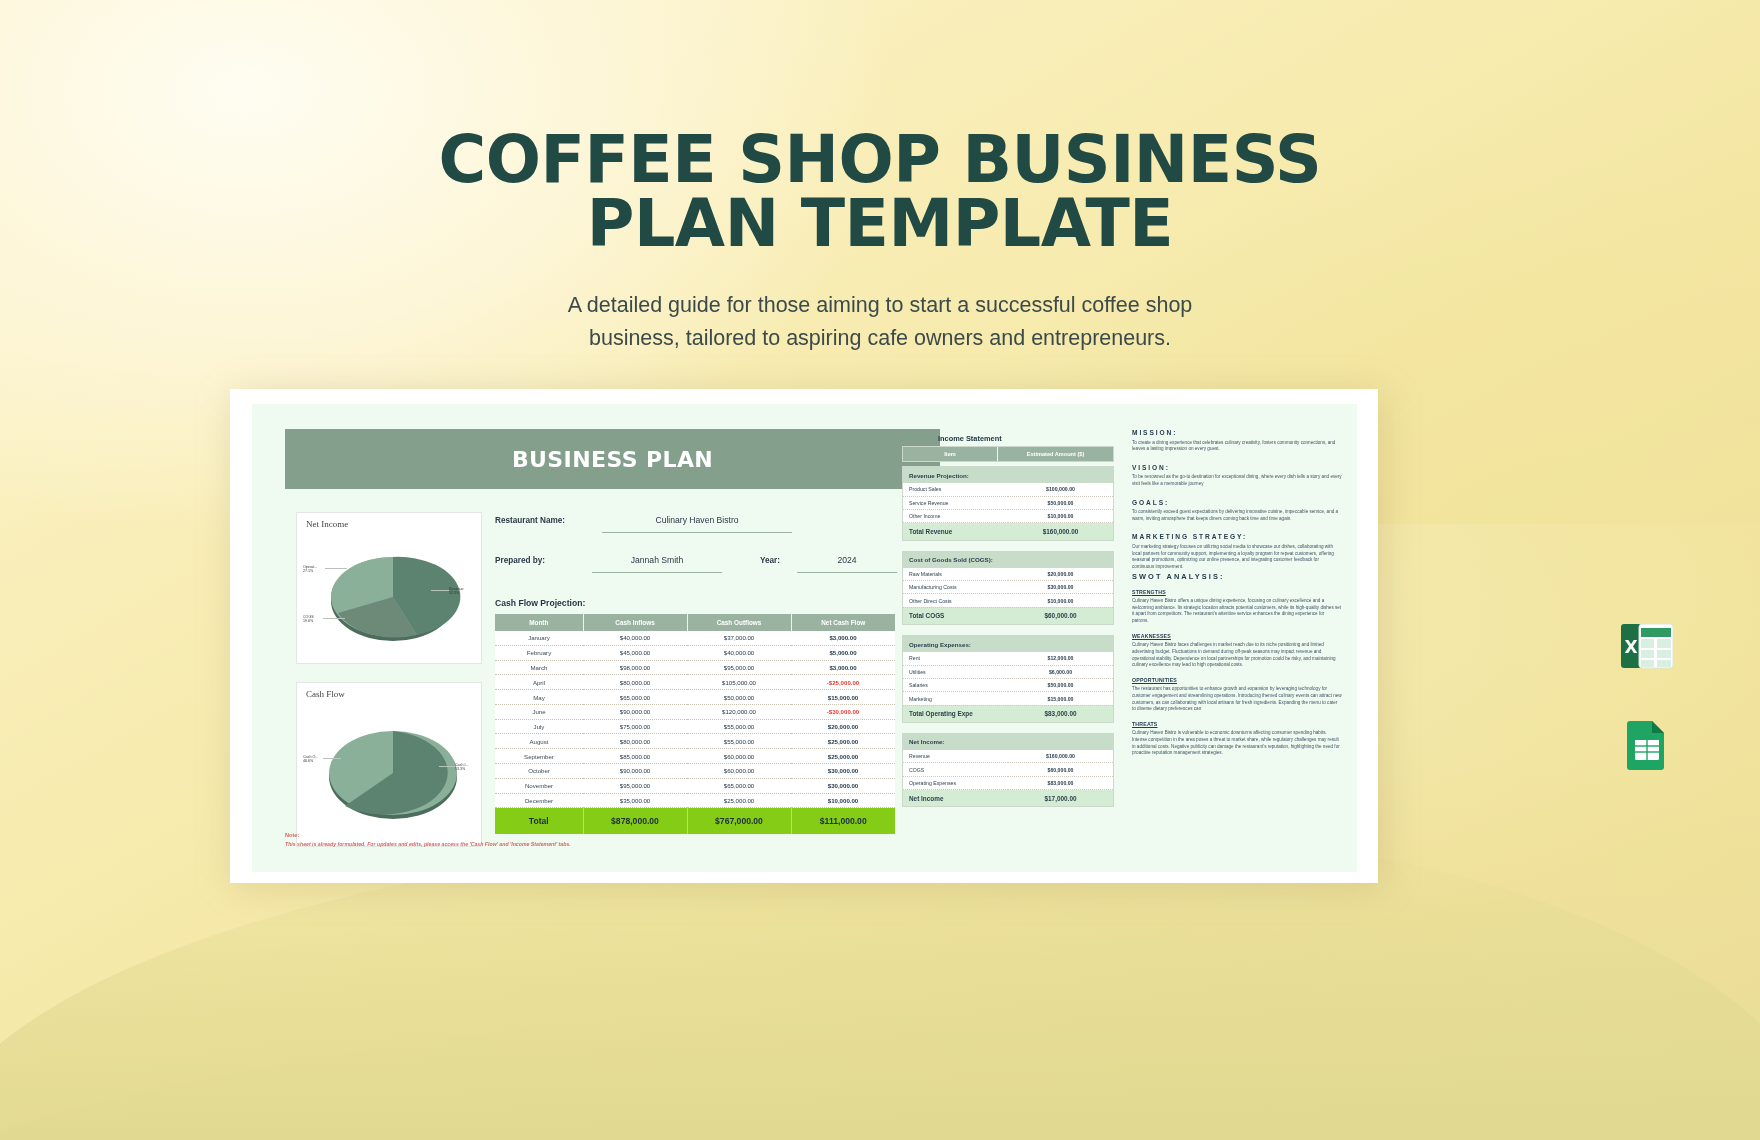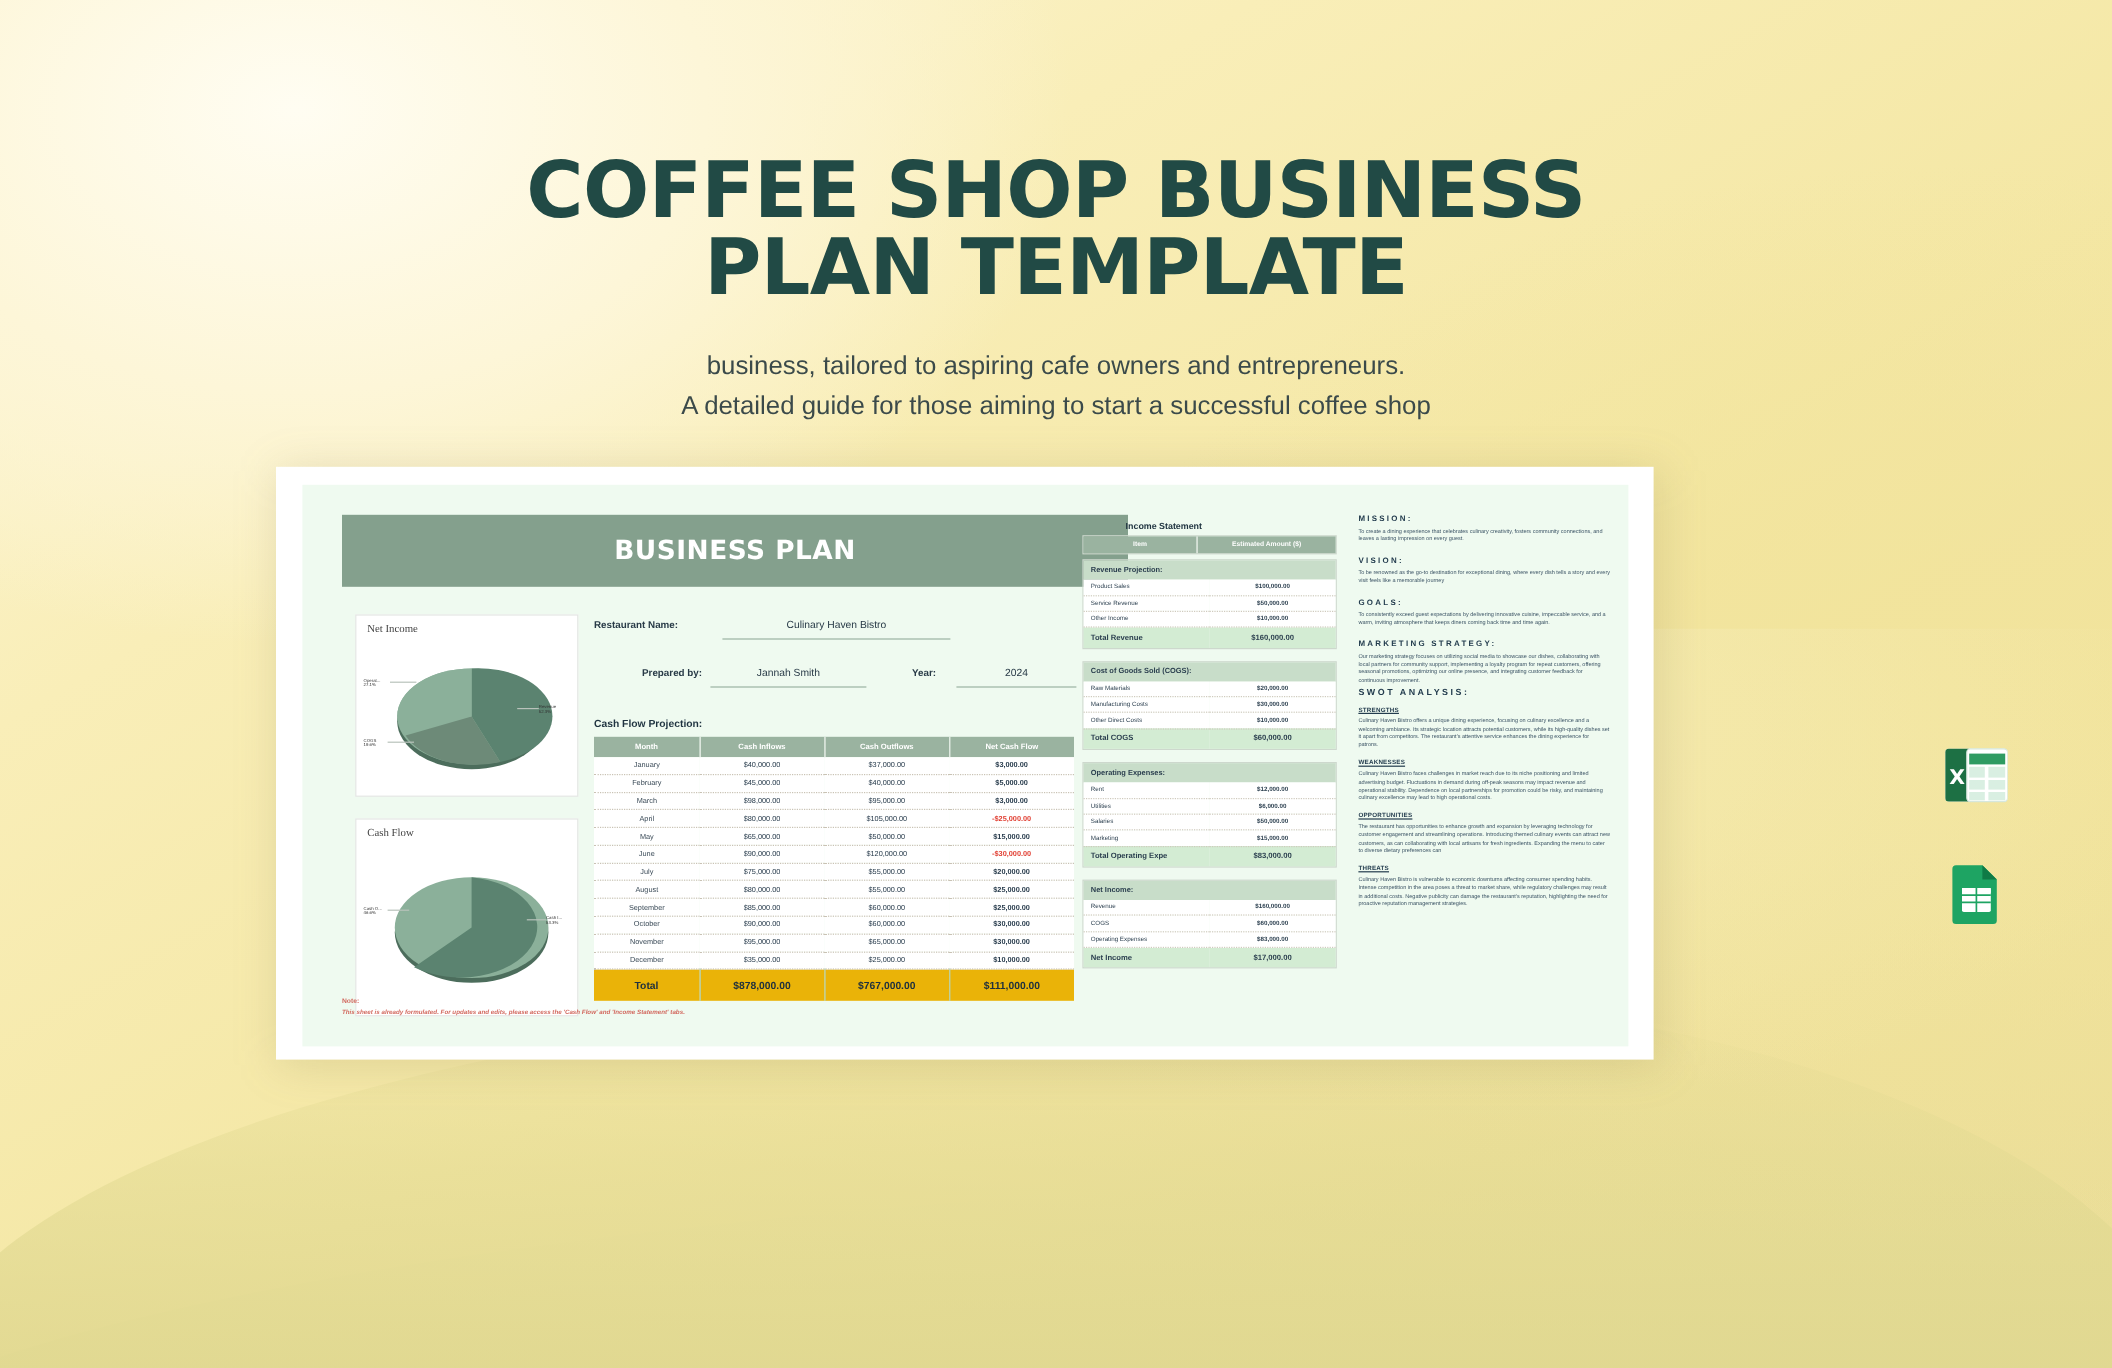--- a/index.html
+++ b/index.html
@@ -129,21 +129,21 @@
   }
   .cf-table th:last-child { border-right: none; }
   .cf-table td {
     background: #ffffff; text-align: center; padding: 3.4px 0;
     border-bottom: 1px dotted #c9c2b4;
   }
   .cf-table td.month { color: #3b4b58; }
   .cf-table td.net { font-weight: 700; }
   .cf-table td.neg { color: #e03b2e; font-weight: 700; }
   .cf-table tr.total td {
-    background: #eab308; font-weight: 700; font-size: 8.6px; padding: 8px 0;
+    background: #84cc16; font-weight: 700; font-size: 8.6px; padding: 8px 0;
     border-bottom: none; border-right: 1px solid #b5d4b7; color: #20313d;
   }
   .cf-table tr.total td:last-child { border-right: none; }
 
   
   .is-label { position: absolute; left: 686px; top: 30px; font-size: 7.4px; font-weight: 700; color: #1f3340; }
   .is-block { position: absolute; left: 650px; width: 212px; font-size: 5.2px; color: #2b3f4f; }
   .is-block table { width: 100%; table-layout: fixed; }
   .is-block th {
     background: #9ab3a0; color: #fff; font-weight: 700; font-size: 5.6px; padding: 4px 0;
@@ -189,22 +189,22 @@
 <div class="bg-wave3"></div>
 <div class="bg-wave2"></div>
 <div class="bg-wave1"></div>
 
 <div class="header">
   <div class="title">
     <span>COFFEE SHOP BUSINESS</span>
     <span class="line2">PLAN TEMPLATE</span>
   </div>
   <div class="subtitle">
+    <span>A detailed guide for those aiming to start a successful coffee shop</span>
     <span>business, tailored to aspiring cafe owners and entrepreneurs.</span>
-    <span>A detailed guide for those aiming to start a successful coffee shop</span>
   </div>
 </div>
 
 <div class="doc-shadow"></div>
 <div class="doc">
   <div class="sheet">
 
     <div class="banner">
       <div class="banner-text">BUSINESS PLAN</div>
     </div>
@@ -255,21 +255,21 @@
           <span>53.3%</span>
         </div>
         <div class="leader" style="left:142px; top:61px; width:16px;"></div>
       </div>
     </div>
 
     <div class="field-label" style="left:243px; top:112px;">Restaurant Name:</div>
     <div class="field-value" style="left:350px; top:111px; width:190px;">Culinary Haven Bistro</div>
     <div class="field-rule" style="left:350px; top:128px; width:190px;"></div>
 
-    <div class="field-label" style="left:243px; top:152px;margin-left:40px;">Prepared by:</div>
+    <div class="field-label" style="left:243px; top:152px;">Prepared by:</div>
     <div class="field-value" style="left:340px; top:151px; width:130px;">Jannah Smith</div>
     <div class="field-rule" style="left:340px; top:168px; width:130px;"></div>
 
     <div class="field-label" style="left:508px; top:152px;">Year:</div>
     <div class="field-value" style="left:545px; top:151px; width:100px;">2024</div>
     <div class="field-rule" style="left:545px; top:168px; width:100px;"></div>
 
     <div class="section-label" style="left:243px; top:194px;">Cash Flow Projection:</div>
 
     <table class="cf-table">

